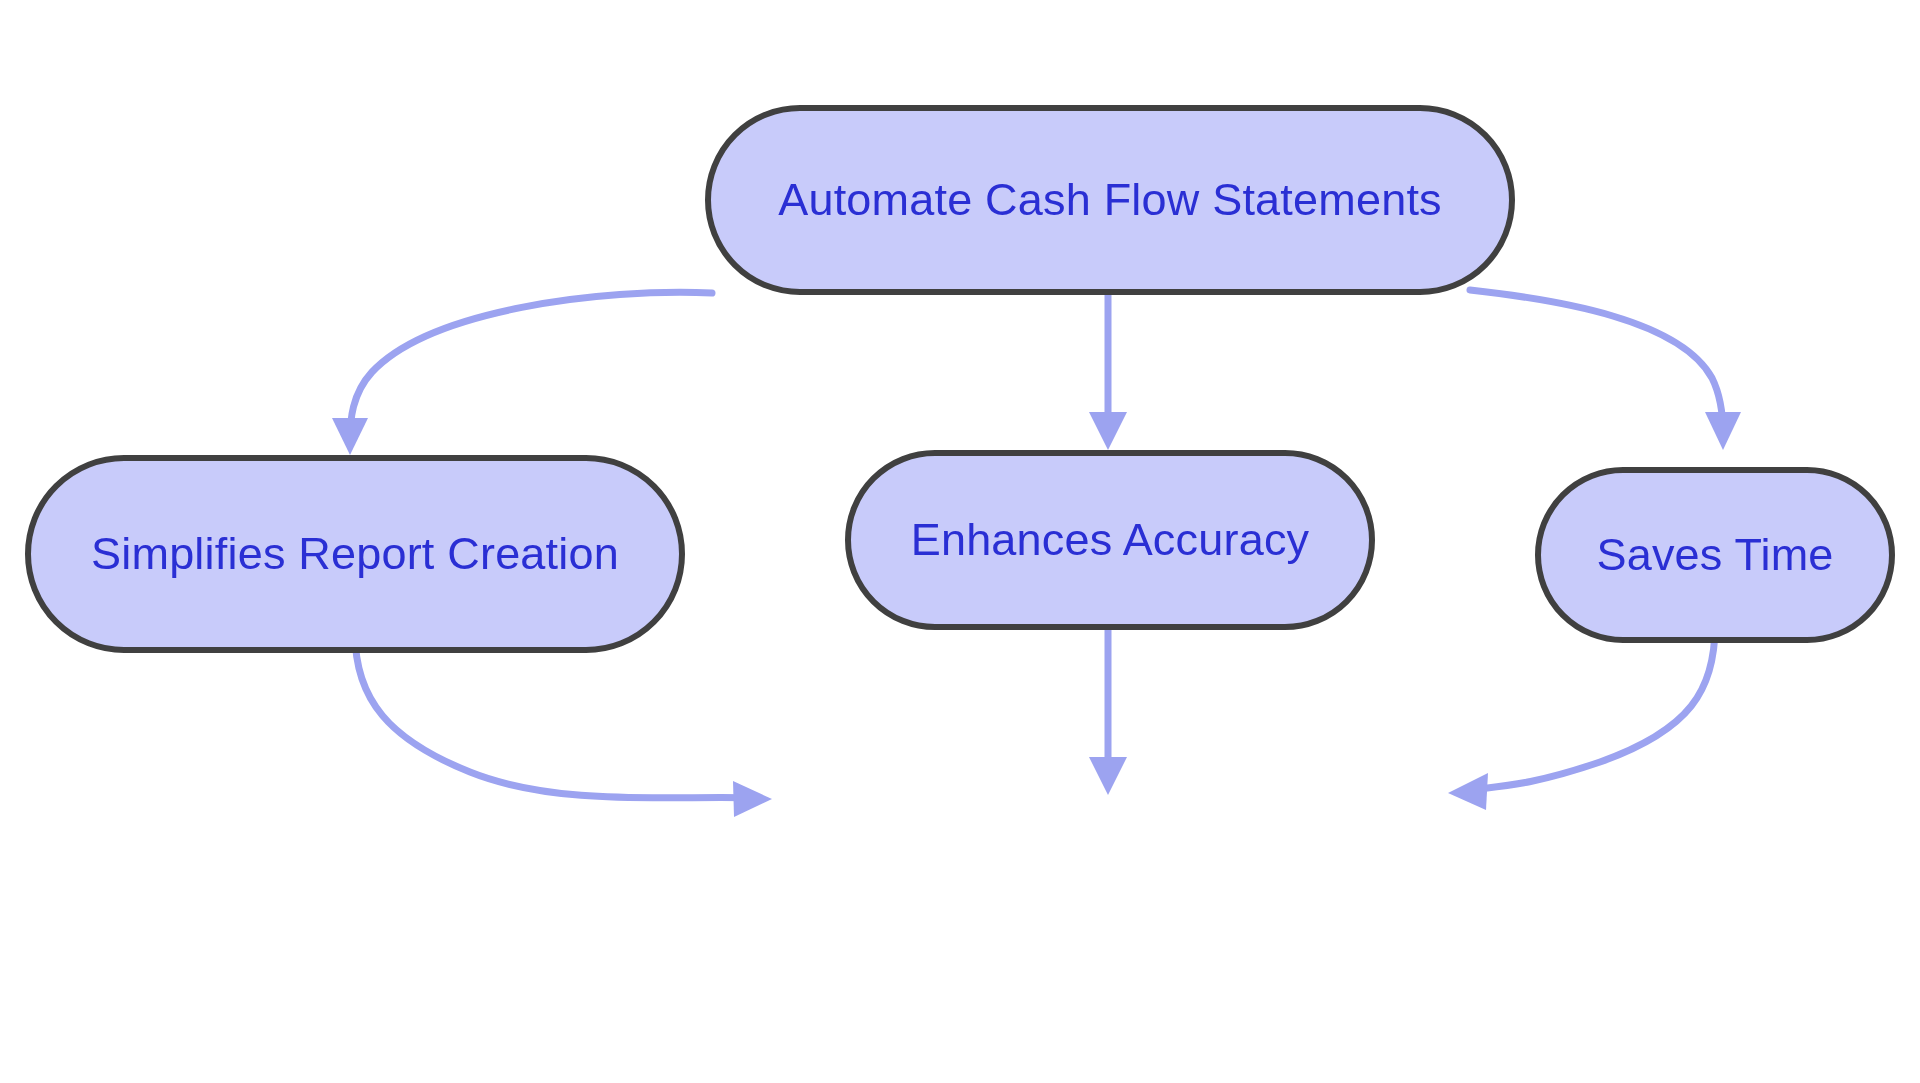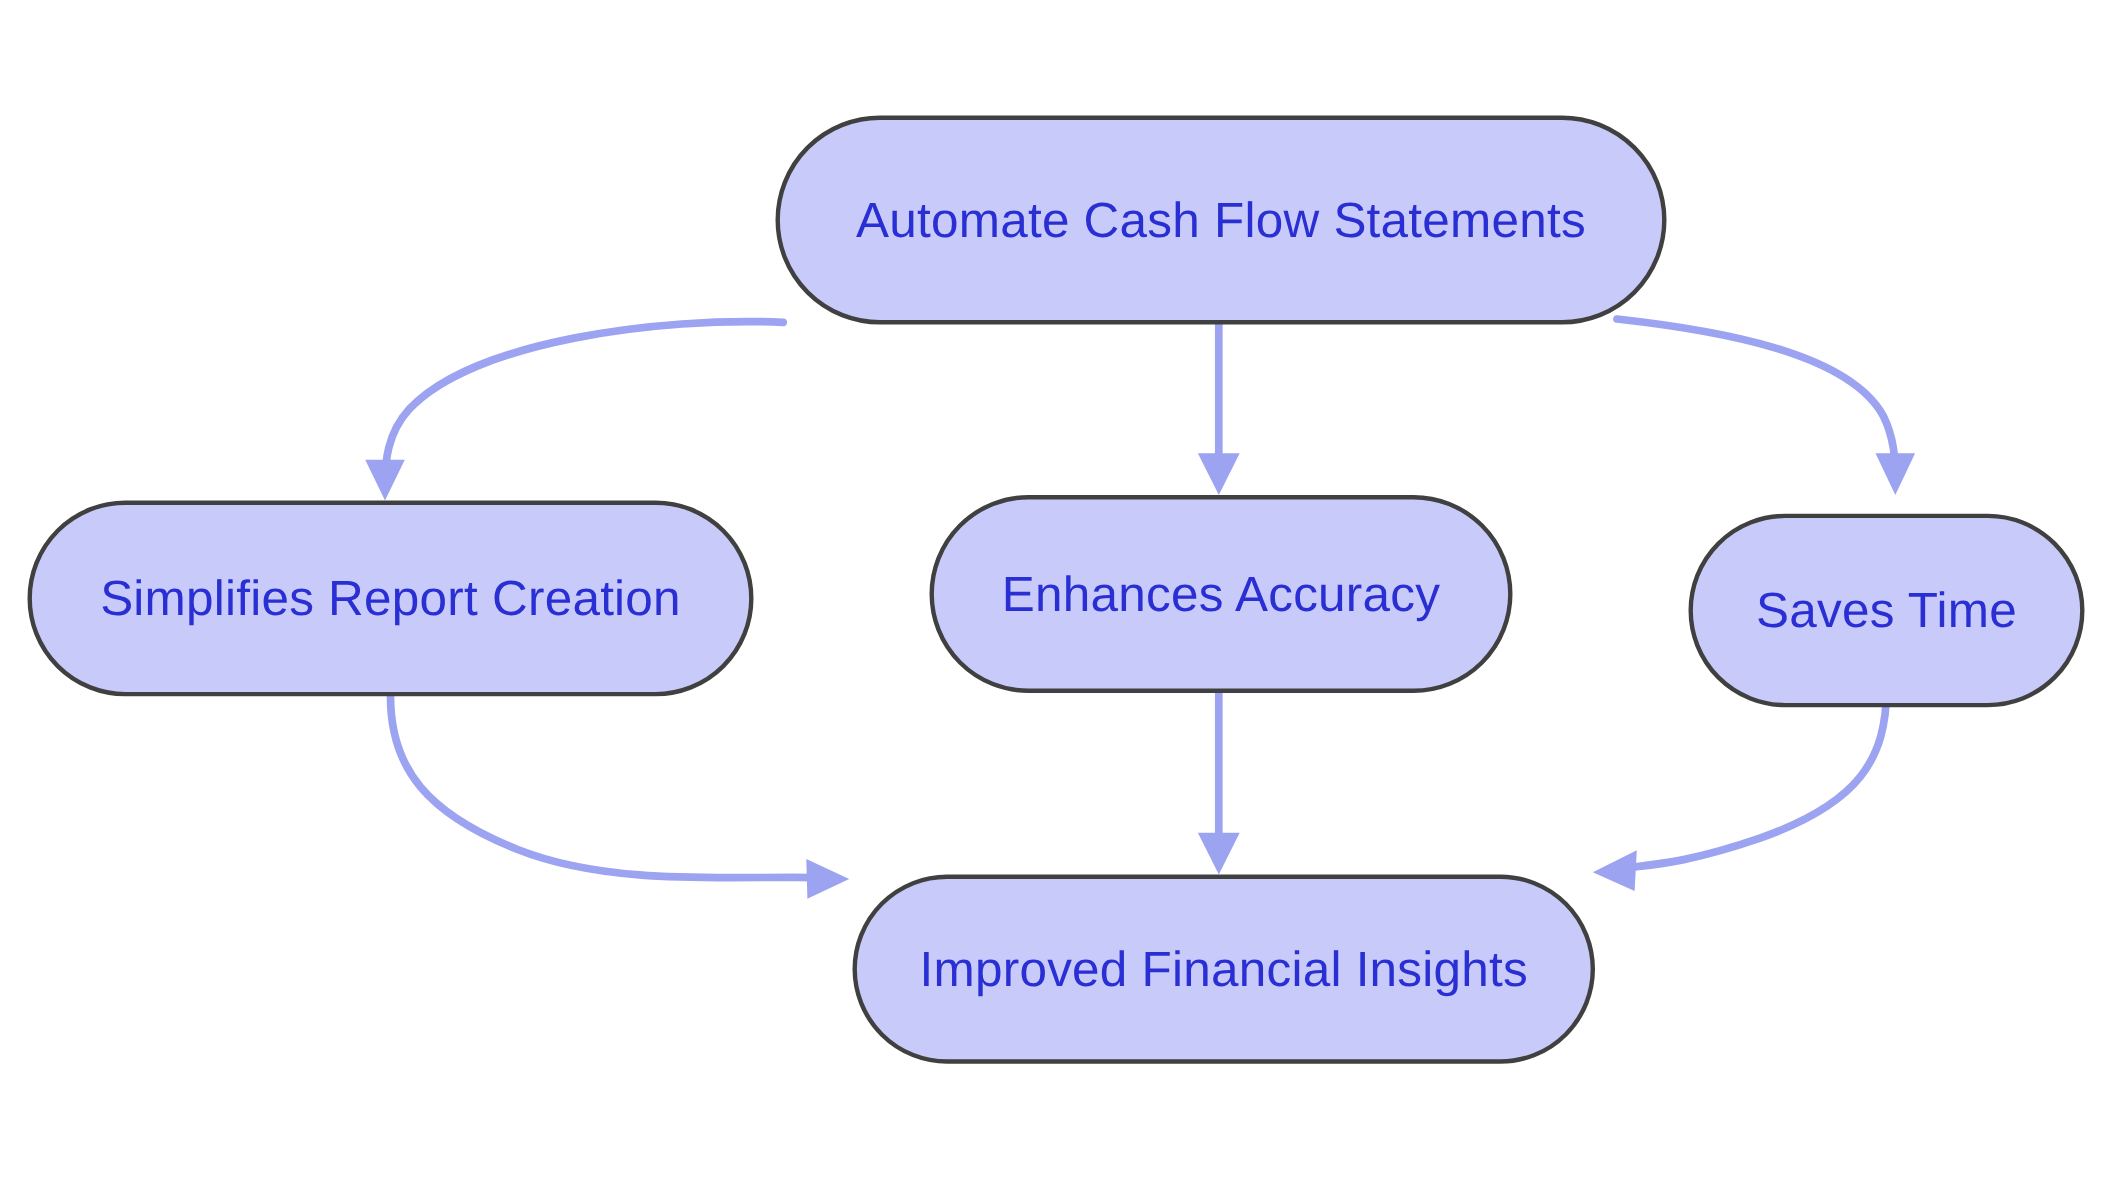--- a/index.html
+++ b/index.html
@@ -24,34 +24,34 @@
     height: 1083px;
     pointer-events: none;
   }
   .node {
     position: absolute;
     box-sizing: border-box;
     display: flex;
     align-items: center;
     justify-content: center;
     background: #c8cbfa;
-    border: 4px solid #404040;
+    border: 6px solid #404040;
     border-radius: 999px;
     text-align: center;
   }
   .node-label {
     color: #2a2fd4;
     font-family: "Liberation Sans", sans-serif;
     font-weight: 400;
     letter-spacing: 0.2px;
     white-space: nowrap;
     line-height: 1.1;
   }
   #node-root        { left: 705px;  top: 105px; width: 810px; height: 190px; }
-  #node-simplifies  { left: 25px;   top: 455px; width: 660px; height: 178px; }
+  #node-simplifies  { left: 25px;   top: 455px; width: 660px; height: 198px; }
   #node-accuracy    { left: 845px;  top: 450px; width: 530px; height: 180px; text-align: right; }
   #node-saves       { left: 1535px; top: 467px; width: 360px; height: 176px; }
   #node-insights    { left: 775px;  top: 795px; width: 675px; height: 172px; }
   #node-root       .node-label { font-size: 45px; }
   #node-simplifies .node-label { font-size: 45px; }
   #node-accuracy   .node-label { font-size: 45px; }
   #node-saves      .node-label { font-size: 45px; }
   #node-insights   .node-label { font-size: 45px; }
 </style>
 </head>
@@ -101,17 +101,14 @@
   </div>
 
   <div class="node" id="node-accuracy">
     <span class="node-label">Enhances Accuracy</span>
   </div>
 
   <div class="node" id="node-saves">
     <span class="node-label">Saves Time</span>
   </div>
 
-  <div class="node" id="node-insights">
-    <span class="node-label">Improved Financial Insights</span>
-  </div>
 
 </div>
 
 </body></html>

